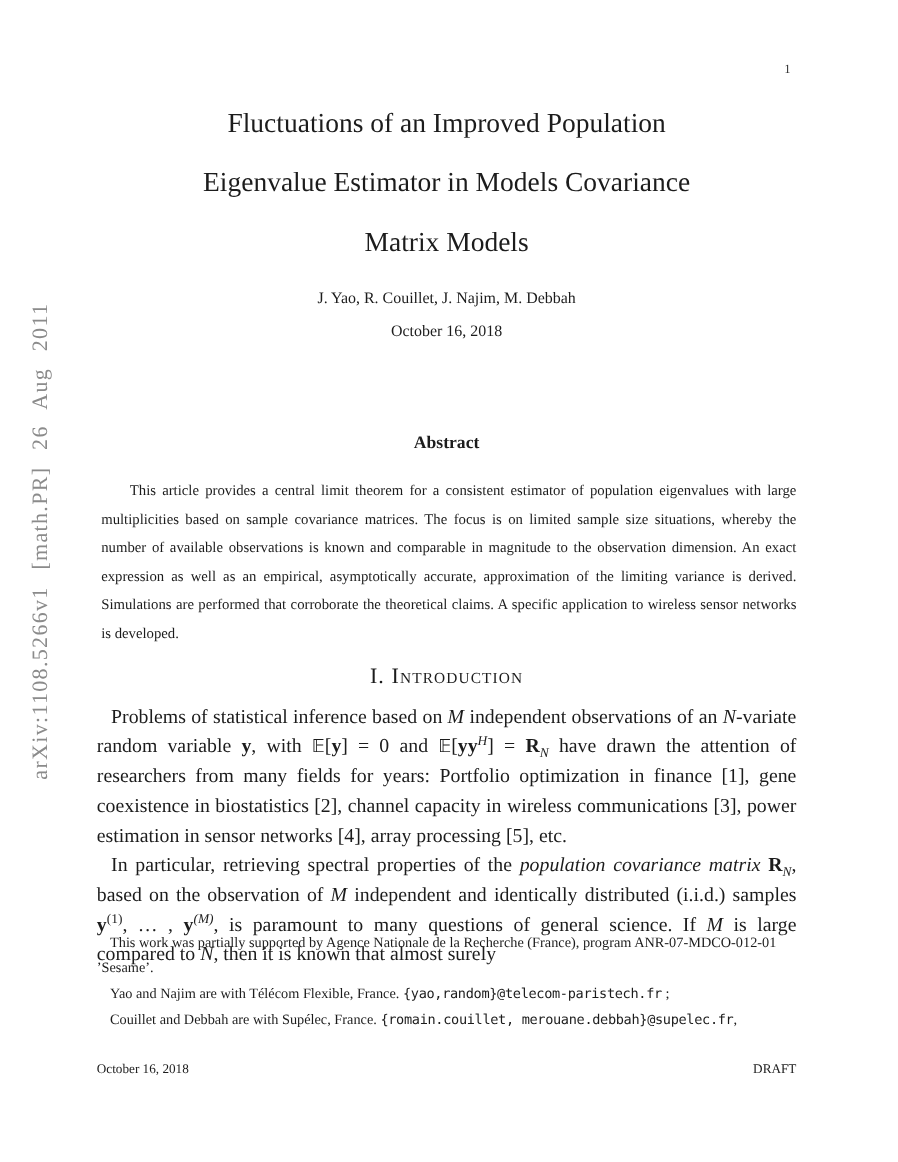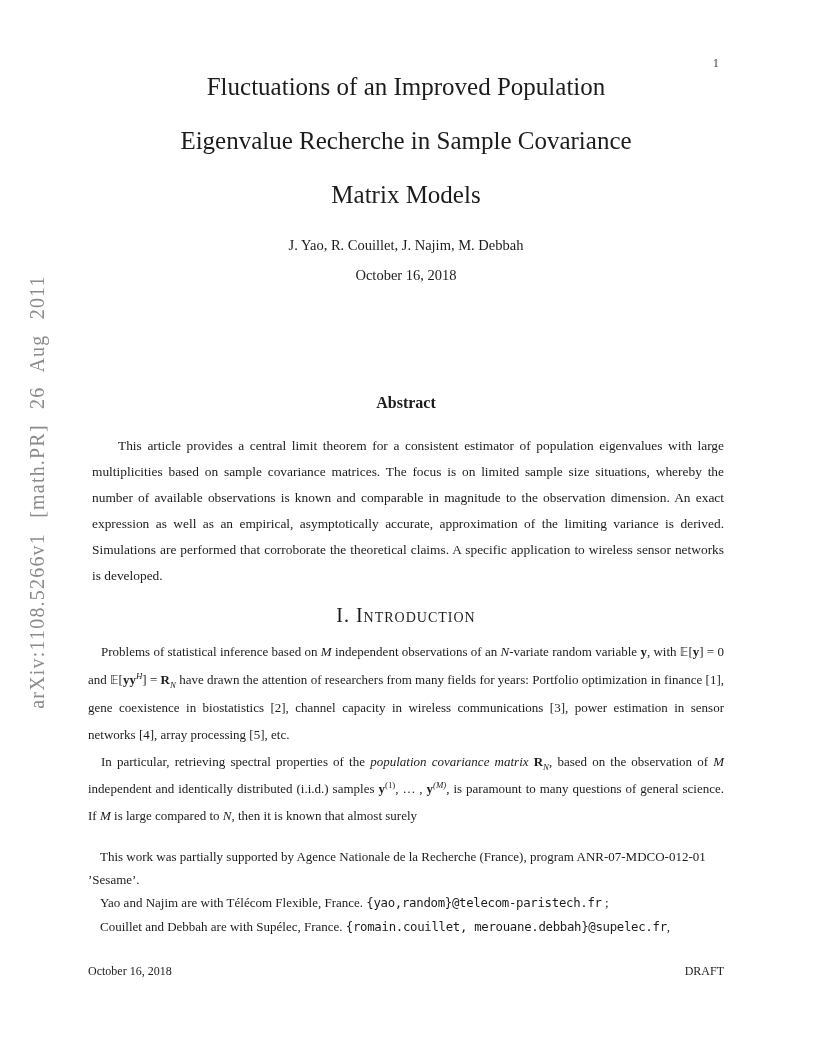--- a/index.html
+++ b/index.html
@@ -21,42 +21,42 @@
   .arxiv-strip {
     position: absolute; top: 492px; left: 37px;
     transform: translate(-50%, -50%) rotate(-90deg);
     white-space: nowrap;
     color: #8b8b8b;
     font-size: 20px;
     letter-spacing: 1.2px;
     word-spacing: 9px;
   }
 
-  .title-block { top: 60px; text-align: center; }
+  .title-block { top: 86px; text-align: center; }
   .paper-title { font-size: 25px; font-weight: normal; line-height: 54px; margin: 0; }
   .title-line { display: block; }
   .authors { font-size: 14.5px; margin-top: 15px; }
   .date { font-size: 14.5px; margin-top: 13px; }
 
   .abstract { top: 394px; }
   .abstract-heading { font-size: 16px; font-weight: bold; text-align: center; margin: 0 0 21px 0; }
   .abstract-body {
     font-size: 13.4px; line-height: 26px;
     text-align: justify; text-indent: 26px;
     margin: 0; padding: 0 0 0 4px;
   }
 
   .intro { top: 604px; }
   .section-heading {
     font-size: 20px; font-weight: normal;
     font-variant: small-caps; letter-spacing: 1px;
     text-align: center; margin: 0 0 11px 0;
   }
   .body-par {
-    font-size: 13px; line-height: 27px;
+    font-size: 18px; line-height: 27px;
     text-align: justify; text-indent: 13px;
     margin: 0;
   }
 
   .footnotes { top: 845px; }
   .footnote { font-size: 13px; line-height: 23px; text-indent: 12px; margin: 0; }
 
   .footer { top: 964px; display: flex; justify-content: space-between; font-size: 12px; }
 
   
@@ -73,21 +73,21 @@
 
 <div>
 
   <div class="arxiv-strip">arXiv:1108.5266v1 [math.PR] 26 Aug 2011</div>
 
   <div class="page-number">1</div>
 
   <header class="col title-block">
     <h1 class="paper-title">
       <span class="title-line">Fluctuations of an Improved Population</span>
-      <span class="title-line">Eigenvalue Recherche in Sample Covariance</span>
+      <span class="title-line">Eigenvalue Estimator in Models Covariance</span>
       <span class="title-line">Matrix Models</span>
     </h1>
     <div class="authors">J. Yao, R. Couillet, J. Najim, M. Debbah</div>
     <div class="date">October 16, 2018</div>
   </header>
 
   <section class="col abstract">
     <h2 class="abstract-heading">Abstract</h2>
     <p class="abstract-body">This article provides a central limit theorem for a consistent estimator of population eigenvalues with large multiplicities based on sample covariance matrices. The focus is on limited sample size situations, whereby the number of available observations is known and comparable in magnitude to the observation dimension. An exact expression as well as an empirical, asymptotically accurate, approximation of the limiting variance is derived. Simulations are performed that corroborate the theoretical claims. A specific application to wireless sensor networks is developed.</p>
   </section>

